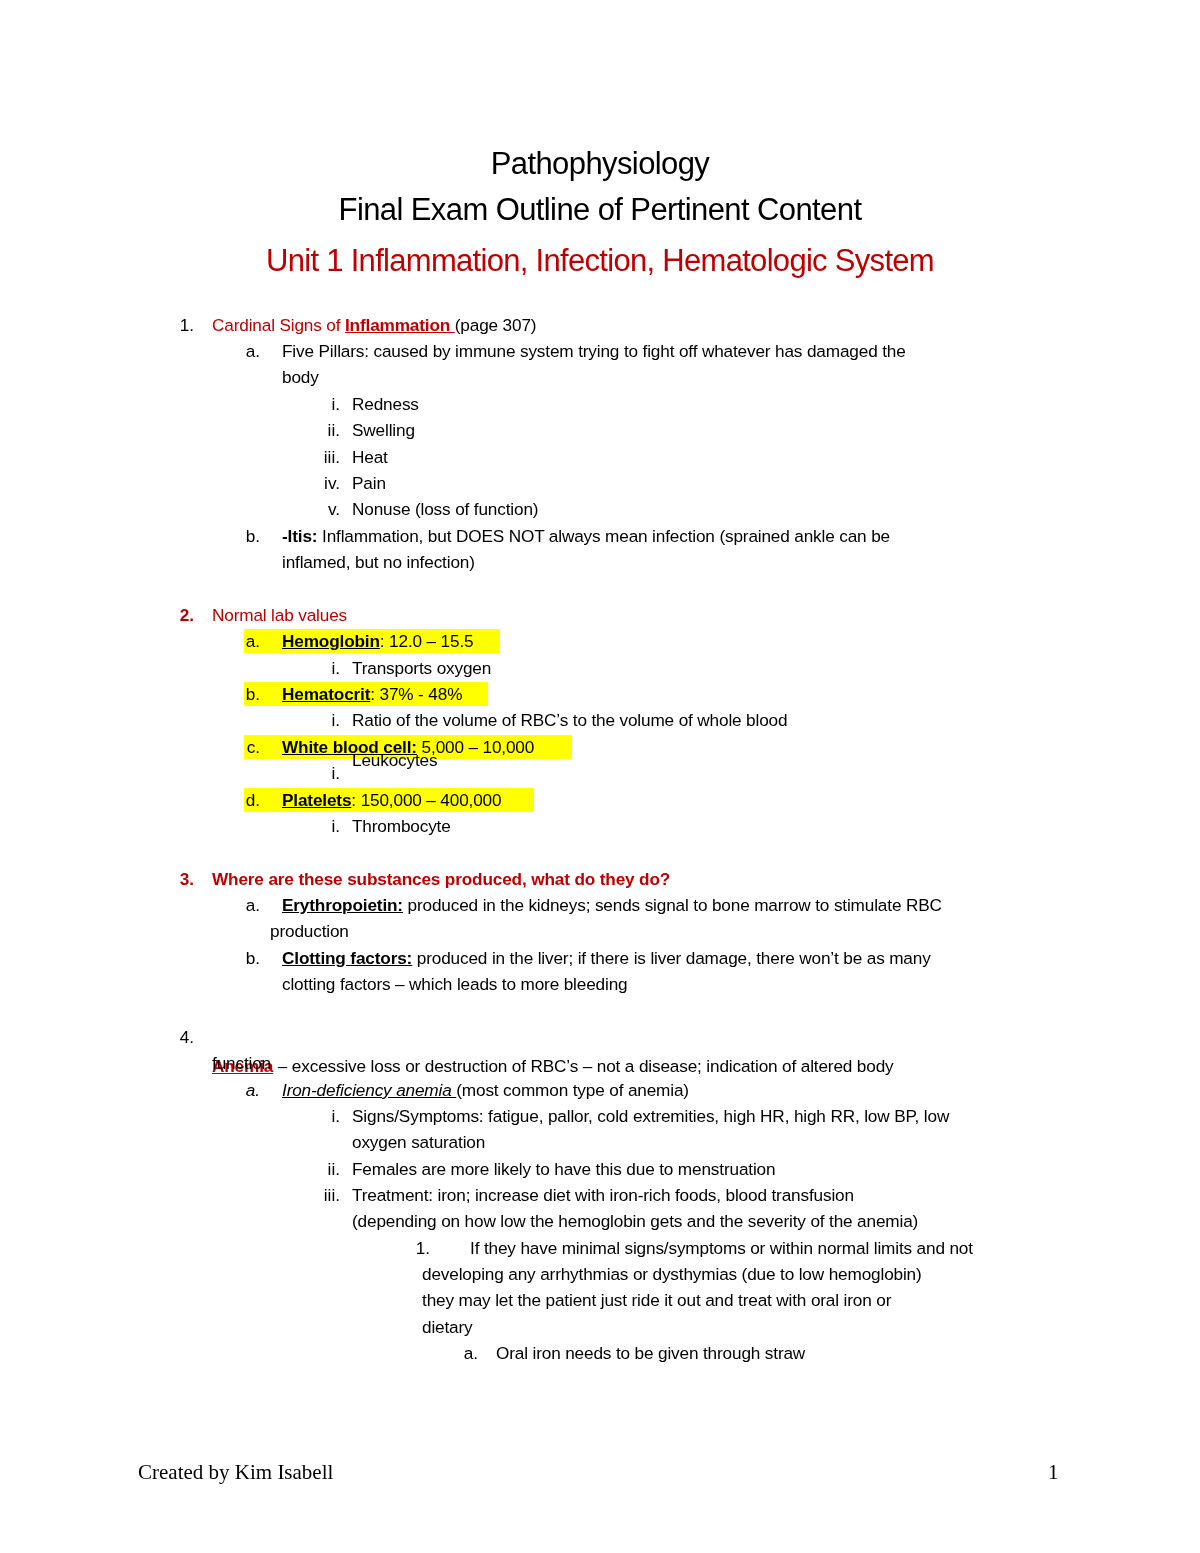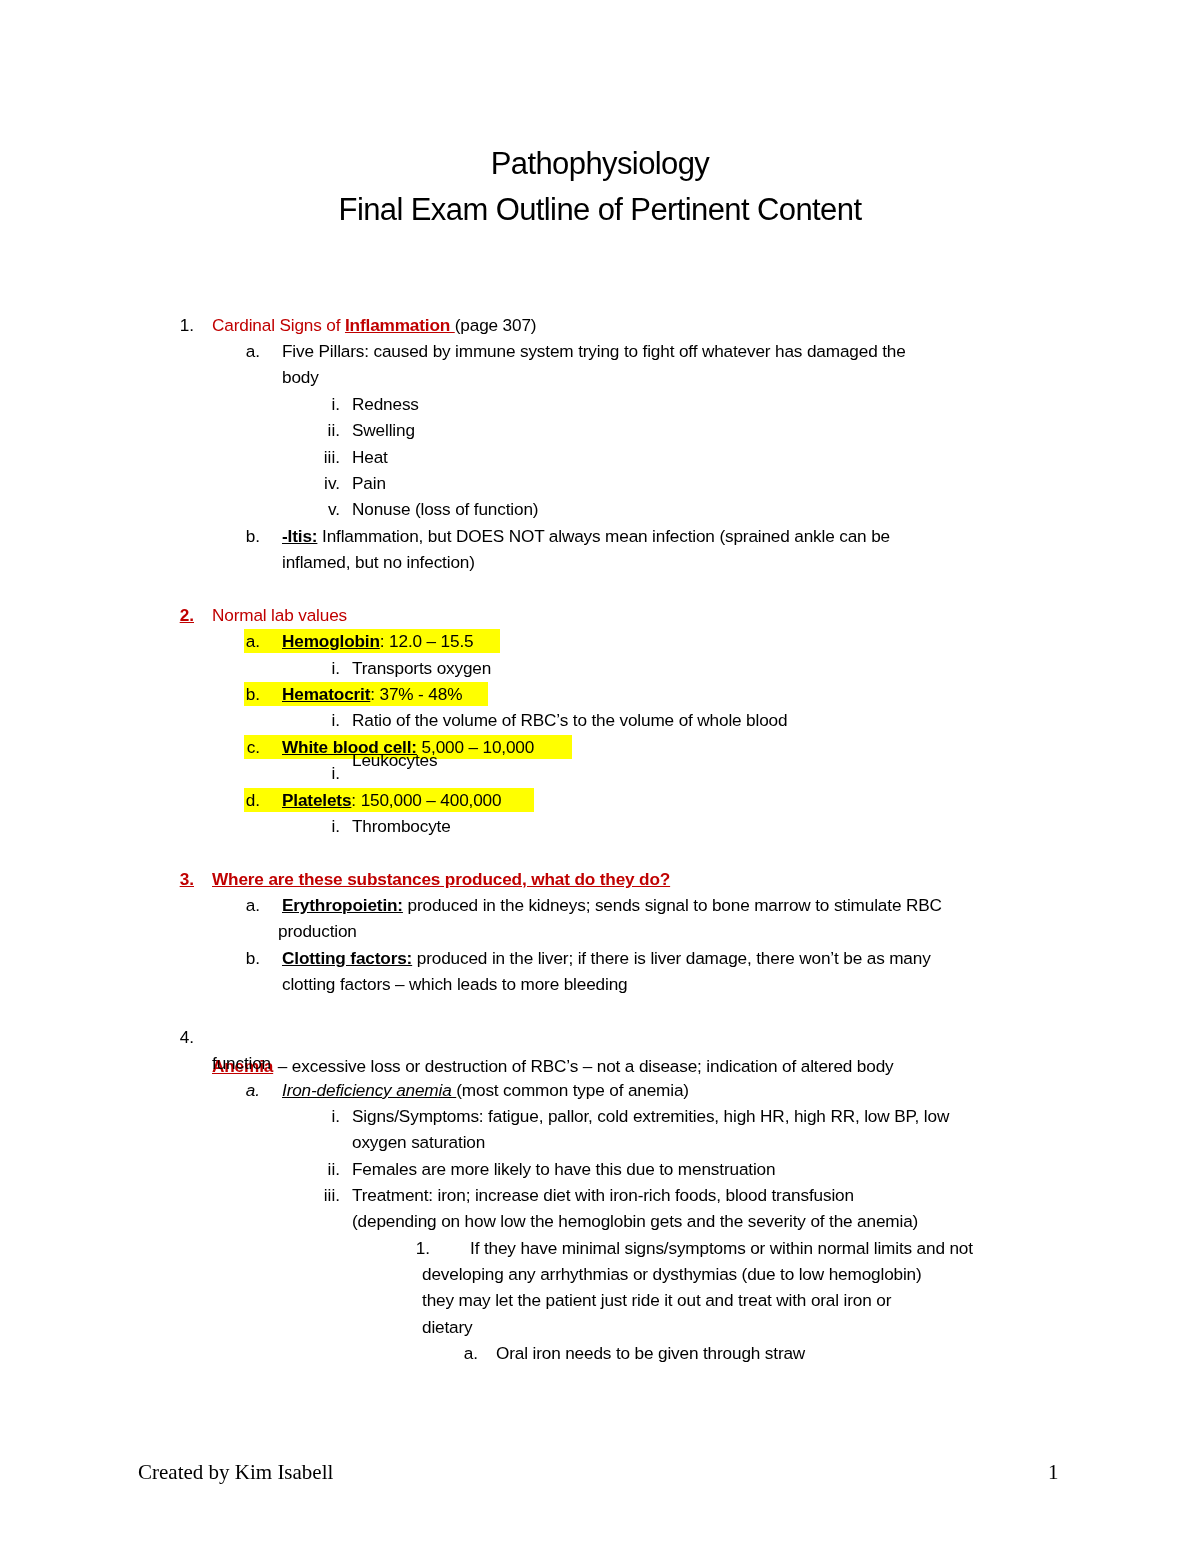--- a/index.html
+++ b/index.html
@@ -8,34 +8,35 @@
     .page { position: absolute; left: 0; top: 0; width: 1200px; height: 1553px; background: #fff; }
     .title { position: absolute; left: 0; width: 1200px; text-align: center; white-space: nowrap;
              font-family: "Liberation Sans", sans-serif; }
     .t1 { top: 146px; font-size: 31px; letter-spacing: -0.6px; }
     .t2 { top: 192px; font-size: 31px; letter-spacing: -0.6px; }
     .t3 { top: 243px; font-size: 31px; letter-spacing: -0.7px; color: #c00000; }
 
     .line { position: absolute; font-size: 17.2px; line-height: 22px; white-space: nowrap; letter-spacing: -0.15px; }
     .lbl { position: absolute; font-size: 17.2px; line-height: 22px; white-space: nowrap; text-align: right; }
     .red { color: #c00000; }
-    .b { font-weight: bold; text-decoration: underline; }
+    .b { font-weight: bold; }
     .u { text-decoration: underline; }
     .i { font-style: italic; }
     .hlrow { position: absolute; height: 24px; background: #ffff00; }
 
     .footer { position: absolute; top: 1460px; font-family: "Liberation Serif", serif; font-size: 21px; white-space: nowrap; }
   </style>
 </head>
 <body>
 
 <div class="page">
 
   <div class="title t1">Pathophysiology</div>
   <div class="title t2">Final Exam Outline of Pertinent Content</div>
+  <div class="title t3">Unit 1 Inflammation, Infection, Hematologic System</div>
 
   <div>
     <span class="lbl" style="left:160px; top:314px; width:34px;">1.</span>
     <div class="line red" style="left:212px; top:314px;">
       <span>Cardinal Signs of </span><span class="b u">Inflammation </span><span style="color:#000">(page 307)</span>
     </div>
 
     <span class="lbl" style="left:230px; top:340px; width:30px;">a.</span>
     <div class="line" style="left:282px; top:340px;">Five Pillars: caused by immune system trying to fight off whatever has damaged the</div>
     <div class="line" style="left:282px; top:366px;">body</div>
@@ -96,21 +97,21 @@
   </div>
 
   <div>
     <span class="lbl red b" style="left:160px; top:868px; width:34px;">3.</span>
     <div class="line red b" style="left:212px; top:868px;">Where are these substances produced, what do they do?</div>
 
     <span class="lbl" style="left:230px; top:894px; width:30px;">a.</span>
     <div class="line" style="left:282px; top:894px;">
       <span class="b u">Erythropoietin:</span><span> produced in the kidneys; sends signal to bone marrow to stimulate RBC</span>
     </div>
-    <div class="line" style="left:278px; top:920px;">production</div>
+    <div class="line" style="left:270px; top:920px;">production</div>
 
     <span class="lbl" style="left:230px; top:947px; width:30px;">b.</span>
     <div class="line" style="left:282px; top:947px;">
       <span class="b u">Clotting factors:</span><span> produced in the liver; if there is liver damage, there won’t be as many</span>
     </div>
     <div class="line" style="left:282px; top:973px;">clotting factors – which leads to more bleeding</div>
   </div>
 
   <div>
     <span class="lbl" style="left:160px; top:1026px; width:34px;">4.</span>

